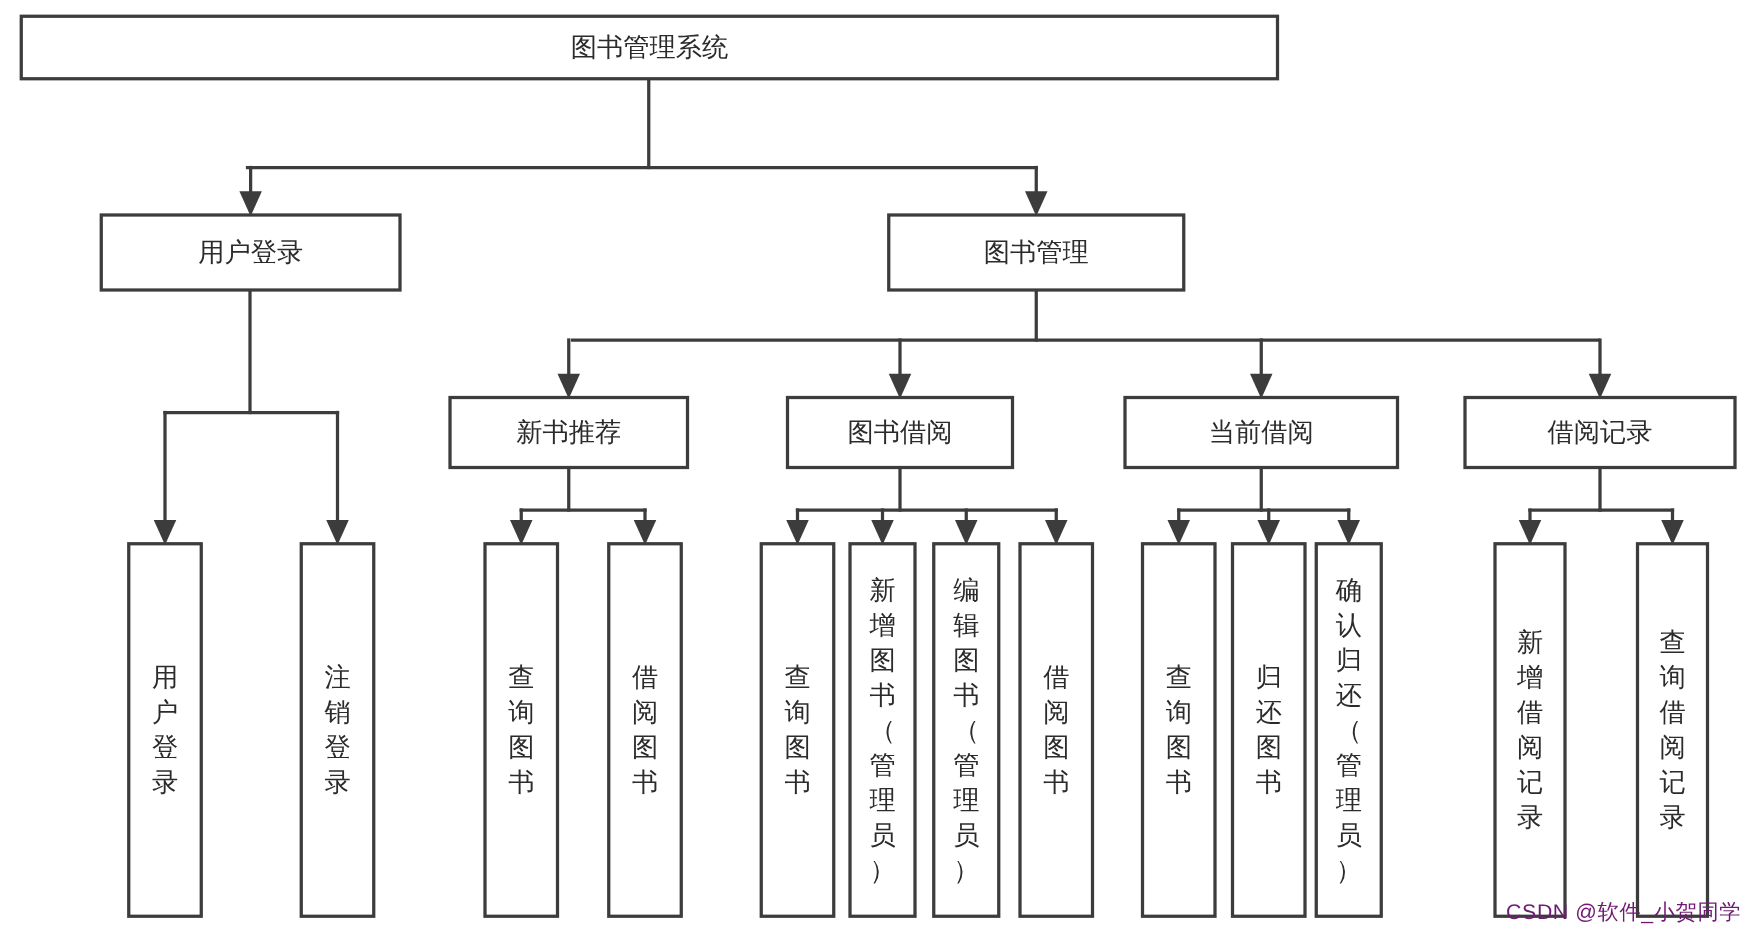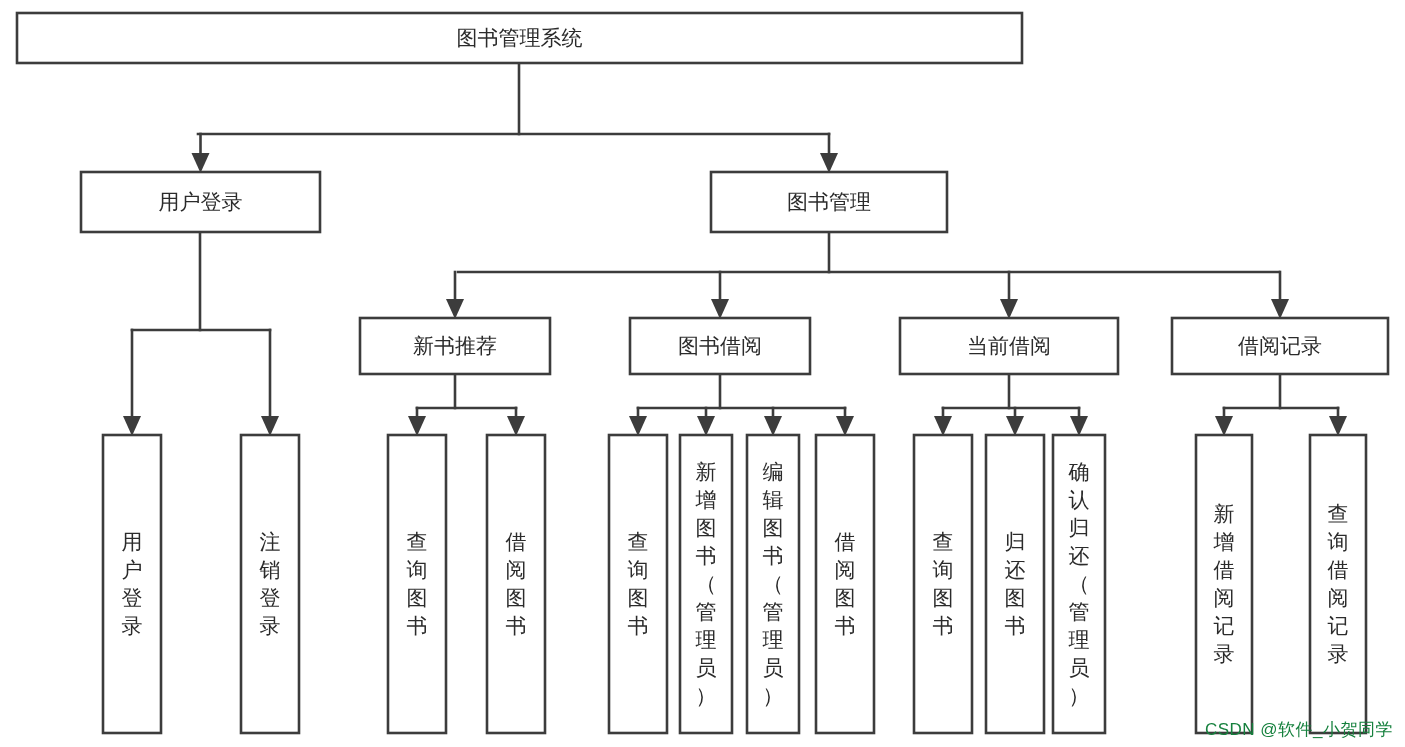--- a/index.html
+++ b/index.html
@@ -54,21 +54,21 @@
     font-size: 21px;
     fill: #2b2b2b;
     text-anchor: middle;
   }
   .watermark {
     position: absolute;
     right: 12px;
     bottom: 6px;
     font-family: "Liberation Sans", "DejaVu Sans", sans-serif;
     font-size: 17px;
-    color: #15803d;
+    color: #701a75;
     white-space: nowrap;
     letter-spacing: 0.5px;
     pointer-events: none;
     text-align: right;
   }
 </style>
 </head>
 <body>
 
 <div id="diagram-root">

